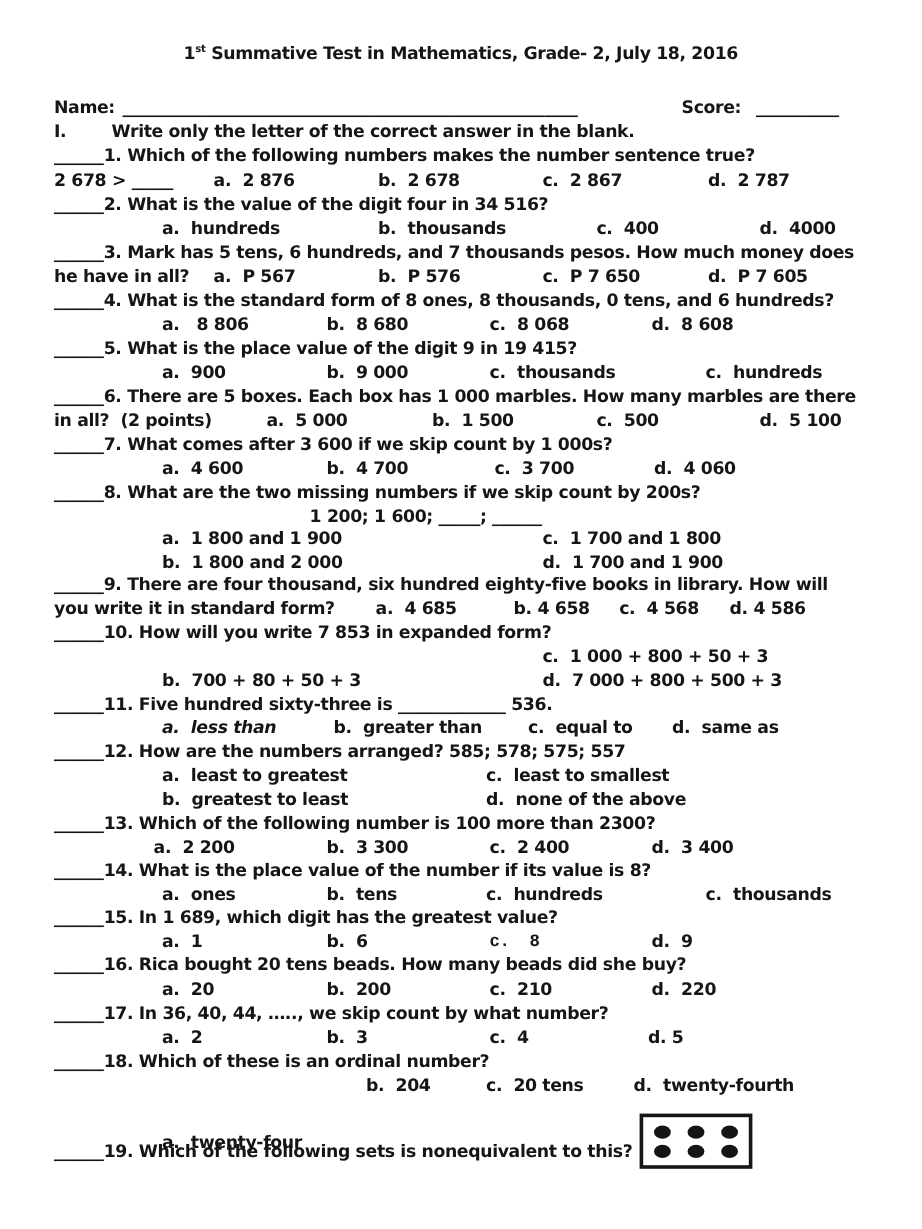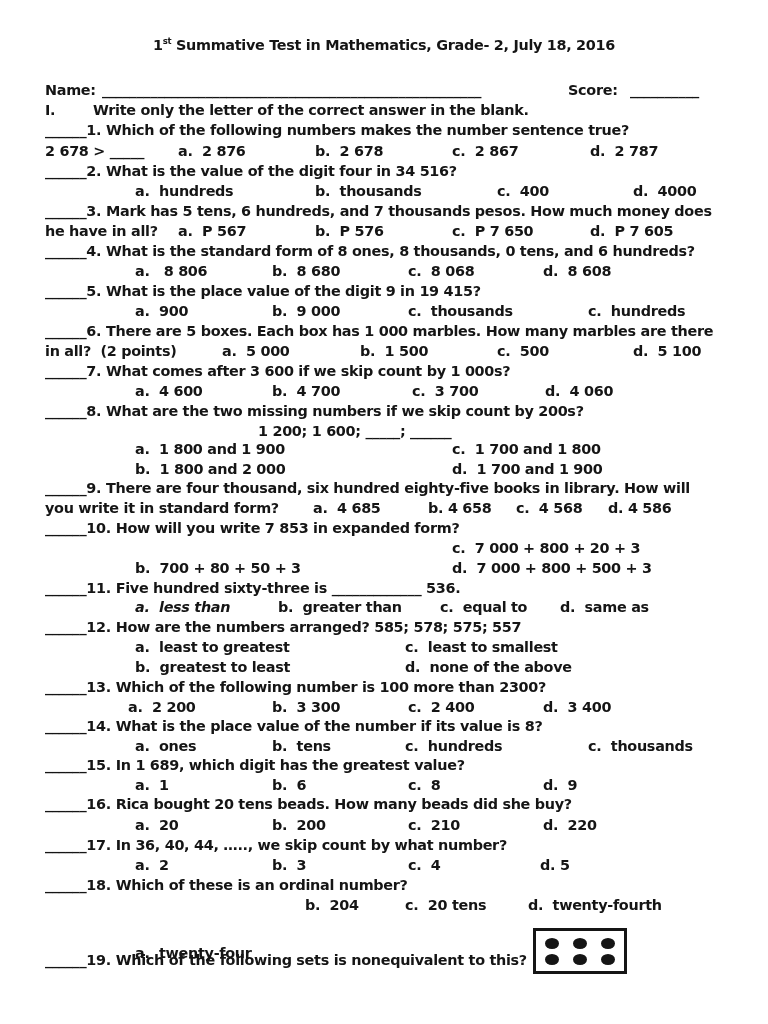--- a/index.html
+++ b/index.html
@@ -88,33 +88,33 @@
       <div class="line" style="top: 341px;"><span class="part abs" style="left: 45px;">in all?  (2 points)</span><span class="part abs" style="left: 222px;">a.  5 000</span><span class="part abs" style="left: 360px;">b.  1 500</span><span class="part abs" style="left: 497px;">c.  500</span><span class="part abs" style="left: 633px;">d.  5 100</span></div>
       <div class="line" style="top: 361px;"><span class="part abs" style="left: 45px;">______7. What comes after 3 600 if we skip count by 1 000s?</span></div>
       <div class="line" style="top: 381px;"><span class="part abs" style="left: 135px;">a.  4 600</span><span class="part abs" style="left: 272px;">b.  4 700</span><span class="part abs" style="left: 412px;">c.  3 700</span><span class="part abs" style="left: 545px;">d.  4 060</span></div>
       <div class="line" style="top: 401px;"><span class="part abs" style="left: 45px;">______8. What are the two missing numbers if we skip count by 200s?</span></div>
       <div class="line" style="top: 421px;"><span class="part abs" style="left: 258px;">1 200; 1 600; _____; ______</span></div>
       <div class="line" style="top: 439px;"><span class="part abs" style="left: 135px;">a.  1 800 and 1 900</span><span class="part abs" style="left: 452px;">c.  1 700 and 1 800</span></div>
       <div class="line" style="top: 459px;"><span class="part abs" style="left: 135px;">b.  1 800 and 2 000</span><span class="part abs" style="left: 452px;">d.  1 700 and 1 900</span></div>
       <div class="line" style="top: 478px;"><span class="part abs" style="left: 45px;">______9. There are four thousand, six hundred eighty-five books in library. How will</span></div>
       <div class="line" style="top: 498px;"><span class="part abs" style="left: 45px;">you write it in standard form?</span><span class="part abs" style="left: 313px;">a.  4 685</span><span class="part abs" style="left: 428px;">b. 4 658</span><span class="part abs" style="left: 516px;">c.  4 568</span><span class="part abs" style="left: 608px;">d. 4 586</span></div>
       <div class="line" style="top: 518px;"><span class="part abs" style="left: 45px;">______10. How will you write 7 853 in expanded form?</span></div>
-      <div class="line" style="top: 538px;"><span class="part abs" style="left: 452px;">c.  7 000 + 800 + 20 + 3</span></div>
+      <div class="line" style="top: 538px;"><span class="part abs" style="left: 452px;">c.  1 000 + 800 + 50 + 3</span></div>
       <div class="line" style="top: 558px;"><span class="part abs" style="left: 135px;">b.  700 + 80 + 50 + 3</span><span class="part abs" style="left: 452px;">d.  7 000 + 800 + 500 + 3</span></div>
       <div class="line" style="top: 578px;"><span class="part abs" style="left: 45px;">______11. Five hundred sixty-three is _____________ 536.</span></div>
       <div class="line" style="top: 597px;"><span class="part abs" style="left: 135px; font-style: italic;">a.  less than</span><span class="part abs" style="left: 278px;">b.  greater than</span><span class="part abs" style="left: 440px;">c.  equal to</span><span class="part abs" style="left: 560px;">d.  same as</span></div>
       <div class="line" style="top: 617px;"><span class="part abs" style="left: 45px;">______12. How are the numbers arranged? 585; 578; 575; 557</span></div>
       <div class="line" style="top: 637px;"><span class="part abs" style="left: 135px;">a.  least to greatest</span><span class="part abs" style="left: 405px;">c.  least to smallest</span></div>
       <div class="line" style="top: 657px;"><span class="part abs" style="left: 135px;">b.  greatest to least</span><span class="part abs" style="left: 405px;">d.  none of the above</span></div>
       <div class="line" style="top: 677px;"><span class="part abs" style="left: 45px;">______13. Which of the following number is 100 more than 2300?</span></div>
       <div class="line" style="top: 697px;"><span class="part abs" style="left: 128px;">a.  2 200</span><span class="part abs" style="left: 272px;">b.  3 300</span><span class="part abs" style="left: 408px;">c.  2 400</span><span class="part abs" style="left: 543px;">d.  3 400</span></div>
       <div class="line" style="top: 716px;"><span class="part abs" style="left: 45px;">______14. What is the place value of the number if its value is 8?</span></div>
       <div class="line" style="top: 736px;"><span class="part abs" style="left: 135px;">a.  ones</span><span class="part abs" style="left: 272px;">b.  tens</span><span class="part abs" style="left: 405px;">c.  hundreds</span><span class="part abs" style="left: 588px;">c.  thousands</span></div>
       <div class="line" style="top: 755px;"><span class="part abs" style="left: 45px;">______15. In 1 689, which digit has the greatest value?</span></div>
-      <div class="line" style="top: 775px;"><span class="part abs" style="left: 135px;">a.  1</span><span class="part abs" style="left: 272px;">b.  6</span><span class="part abs" style="left: 408px;">c.  8</span><span class="part abs" style="left: 543px;">d.  9</span></div>
+      <div class="line" style="top: 775px;"><span class="part abs" style="left: 135px;">a.  1</span><span class="part abs" style="left: 272px;">b.  6</span><span class="part abs" style="left: 408px; font-family: Liberation Mono, monospace;">c.  8</span><span class="part abs" style="left: 543px;">d.  9</span></div>
       <div class="line" style="top: 794px;"><span class="part abs" style="left: 45px;">______16. Rica bought 20 tens beads. How many beads did she buy?</span></div>
       <div class="line" style="top: 815px;"><span class="part abs" style="left: 135px;">a.  20</span><span class="part abs" style="left: 272px;">b.  200</span><span class="part abs" style="left: 408px;">c.  210</span><span class="part abs" style="left: 543px;">d.  220</span></div>
       <div class="line" style="top: 835px;"><span class="part abs" style="left: 45px;">______17. In 36, 40, 44, ….., we skip count by what number?</span></div>
       <div class="line" style="top: 855px;"><span class="part abs" style="left: 135px;">a.  2</span><span class="part abs" style="left: 272px;">b.  3</span><span class="part abs" style="left: 408px;">c.  4</span><span class="part abs" style="left: 540px;">d. 5</span></div>
       <div class="line" style="top: 875px;"><span class="part abs" style="left: 45px;">______18. Which of these is an ordinal number?</span></div>
       <div class="line" style="top: 895px;"><span class="part abs" style="left: 135px; margin-top: 48px;">a.  twenty-four</span><span class="part abs" style="left: 305px;">b.  204</span><span class="part abs" style="left: 405px;">c.  20 tens</span><span class="part abs" style="left: 528px;">d.  twenty-fourth</span></div>
       <div class="line" style="top: 950px;"><span class="part abs" style="left: 45px;">______19. Which of the following sets is nonequivalent to this?</span></div>
     </div>
   <div class="dot-box" id="dot-box">
       <span class="dot"></span>

